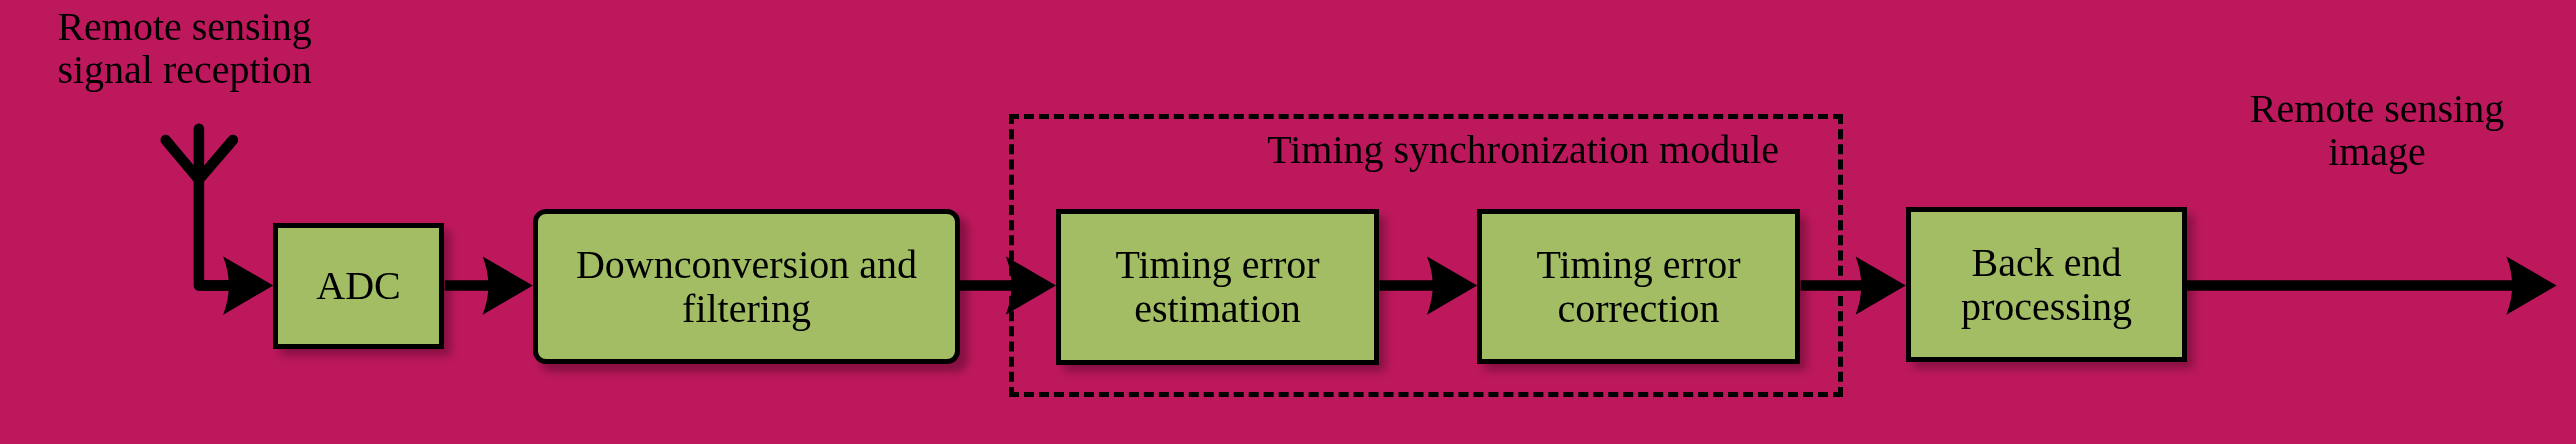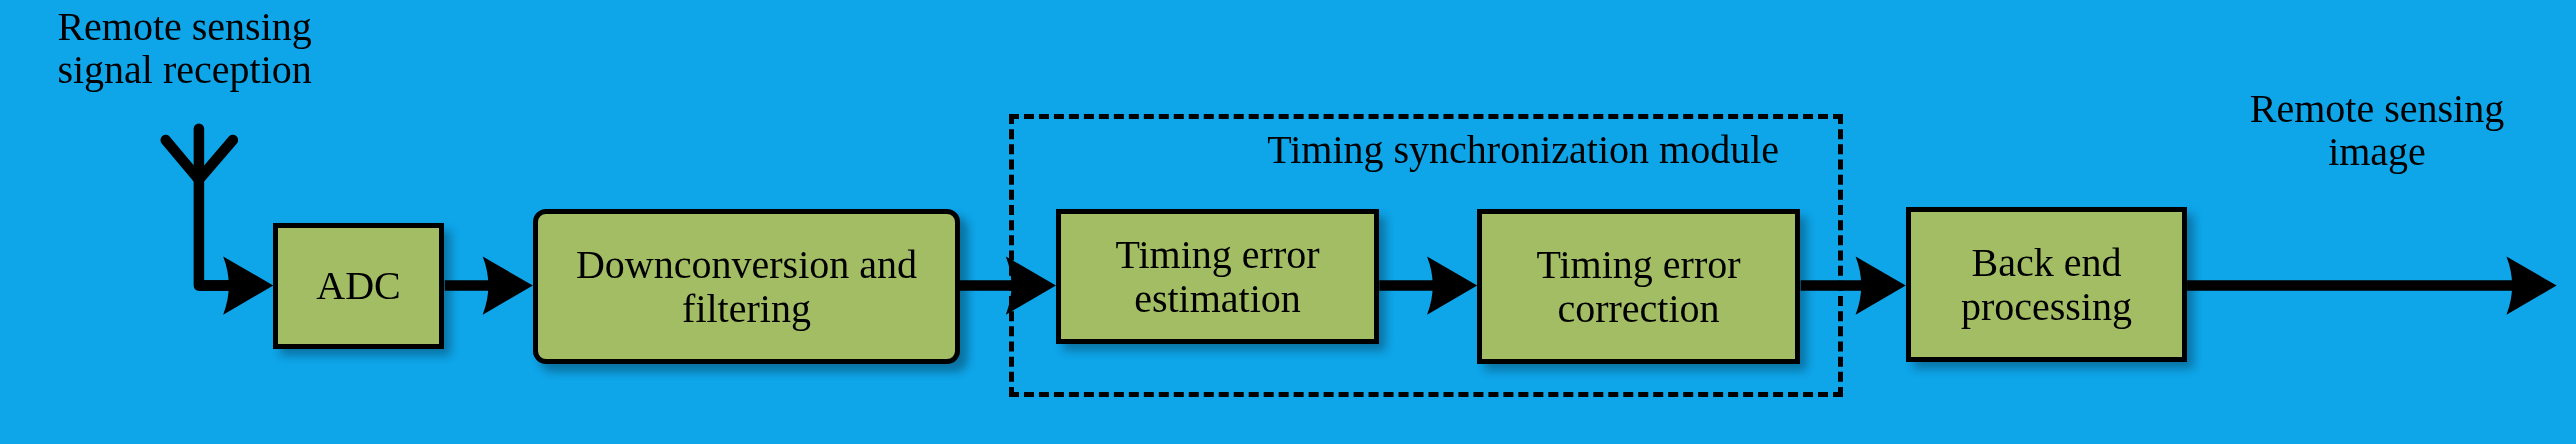--- a/index.html
+++ b/index.html
@@ -4,21 +4,21 @@
 <style>
   html, body {
     margin: 0;
     padding: 0;
     background: #ffffff;
   }
   #canvas {
     position: relative;
     width: 2576px;
     height: 445px;
-    background: #0ea5e9;
+    background: #be185d;
     overflow: hidden;
     font-family: "Liberation Serif", "DejaVu Serif", serif;
   }
 
   
   .label {
     position: absolute;
     color: #000000;
     font-family: "Liberation Serif", "DejaVu Serif", serif;
     white-space: pre;
@@ -60,21 +60,21 @@
     color: #000000;
     font-family: "Liberation Serif", "DejaVu Serif", serif;
     font-size: 40px;
     line-height: 1.1;
     box-shadow: 7.3px 7.3px 9px rgba(0,0,0,0.30);
   }
   .block-text { display: block; padding: 0 4.9px; }
 
   #block-adc       { left: 273px;  top: 223px; width: 171px; height: 126px; }
   #block-downconv  { left: 533px;  top: 209px; width: 427px; height: 155px; border-radius: 13px; }
-  #block-est       { left: 1056px; top: 209px; width: 323px; height: 135px; }
+  #block-est       { left: 1056px; top: 209px; width: 323px; height: 156px; }
   #block-corr      { left: 1477px; top: 209px; width: 323px; height: 155px; }
   #block-backend   { left: 1906px; top: 207px; width: 281px; height: 155px; }
 
   
   #module-box {
     position: absolute;
     left: 1009px;
     top: 114px;
     width: 834px;
     height: 283px;

